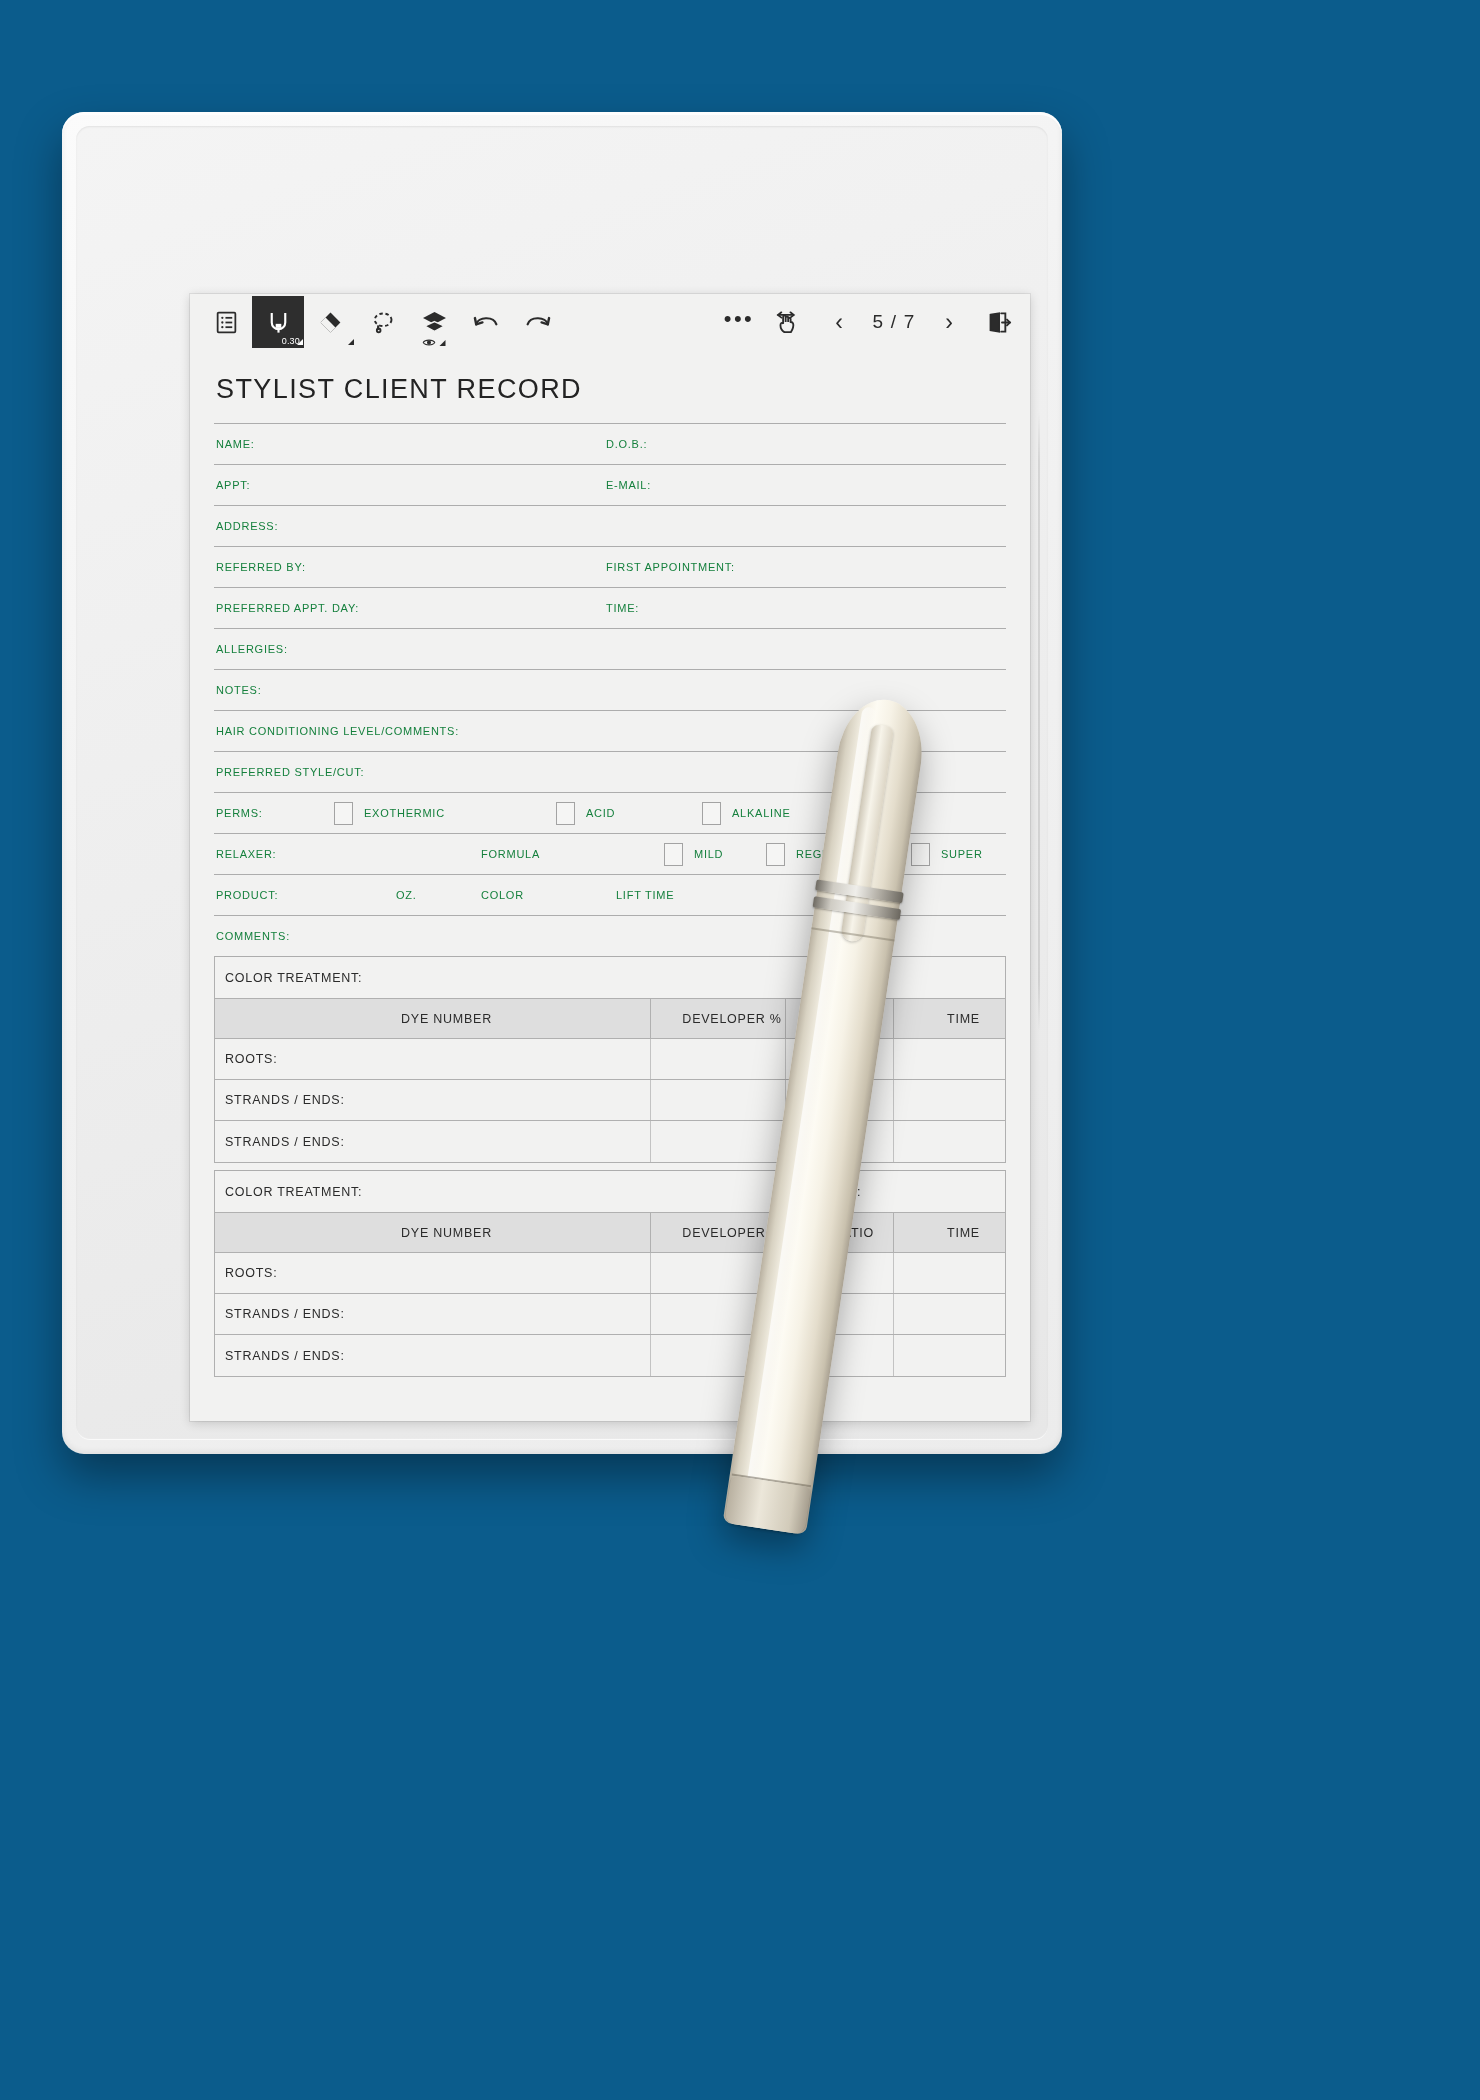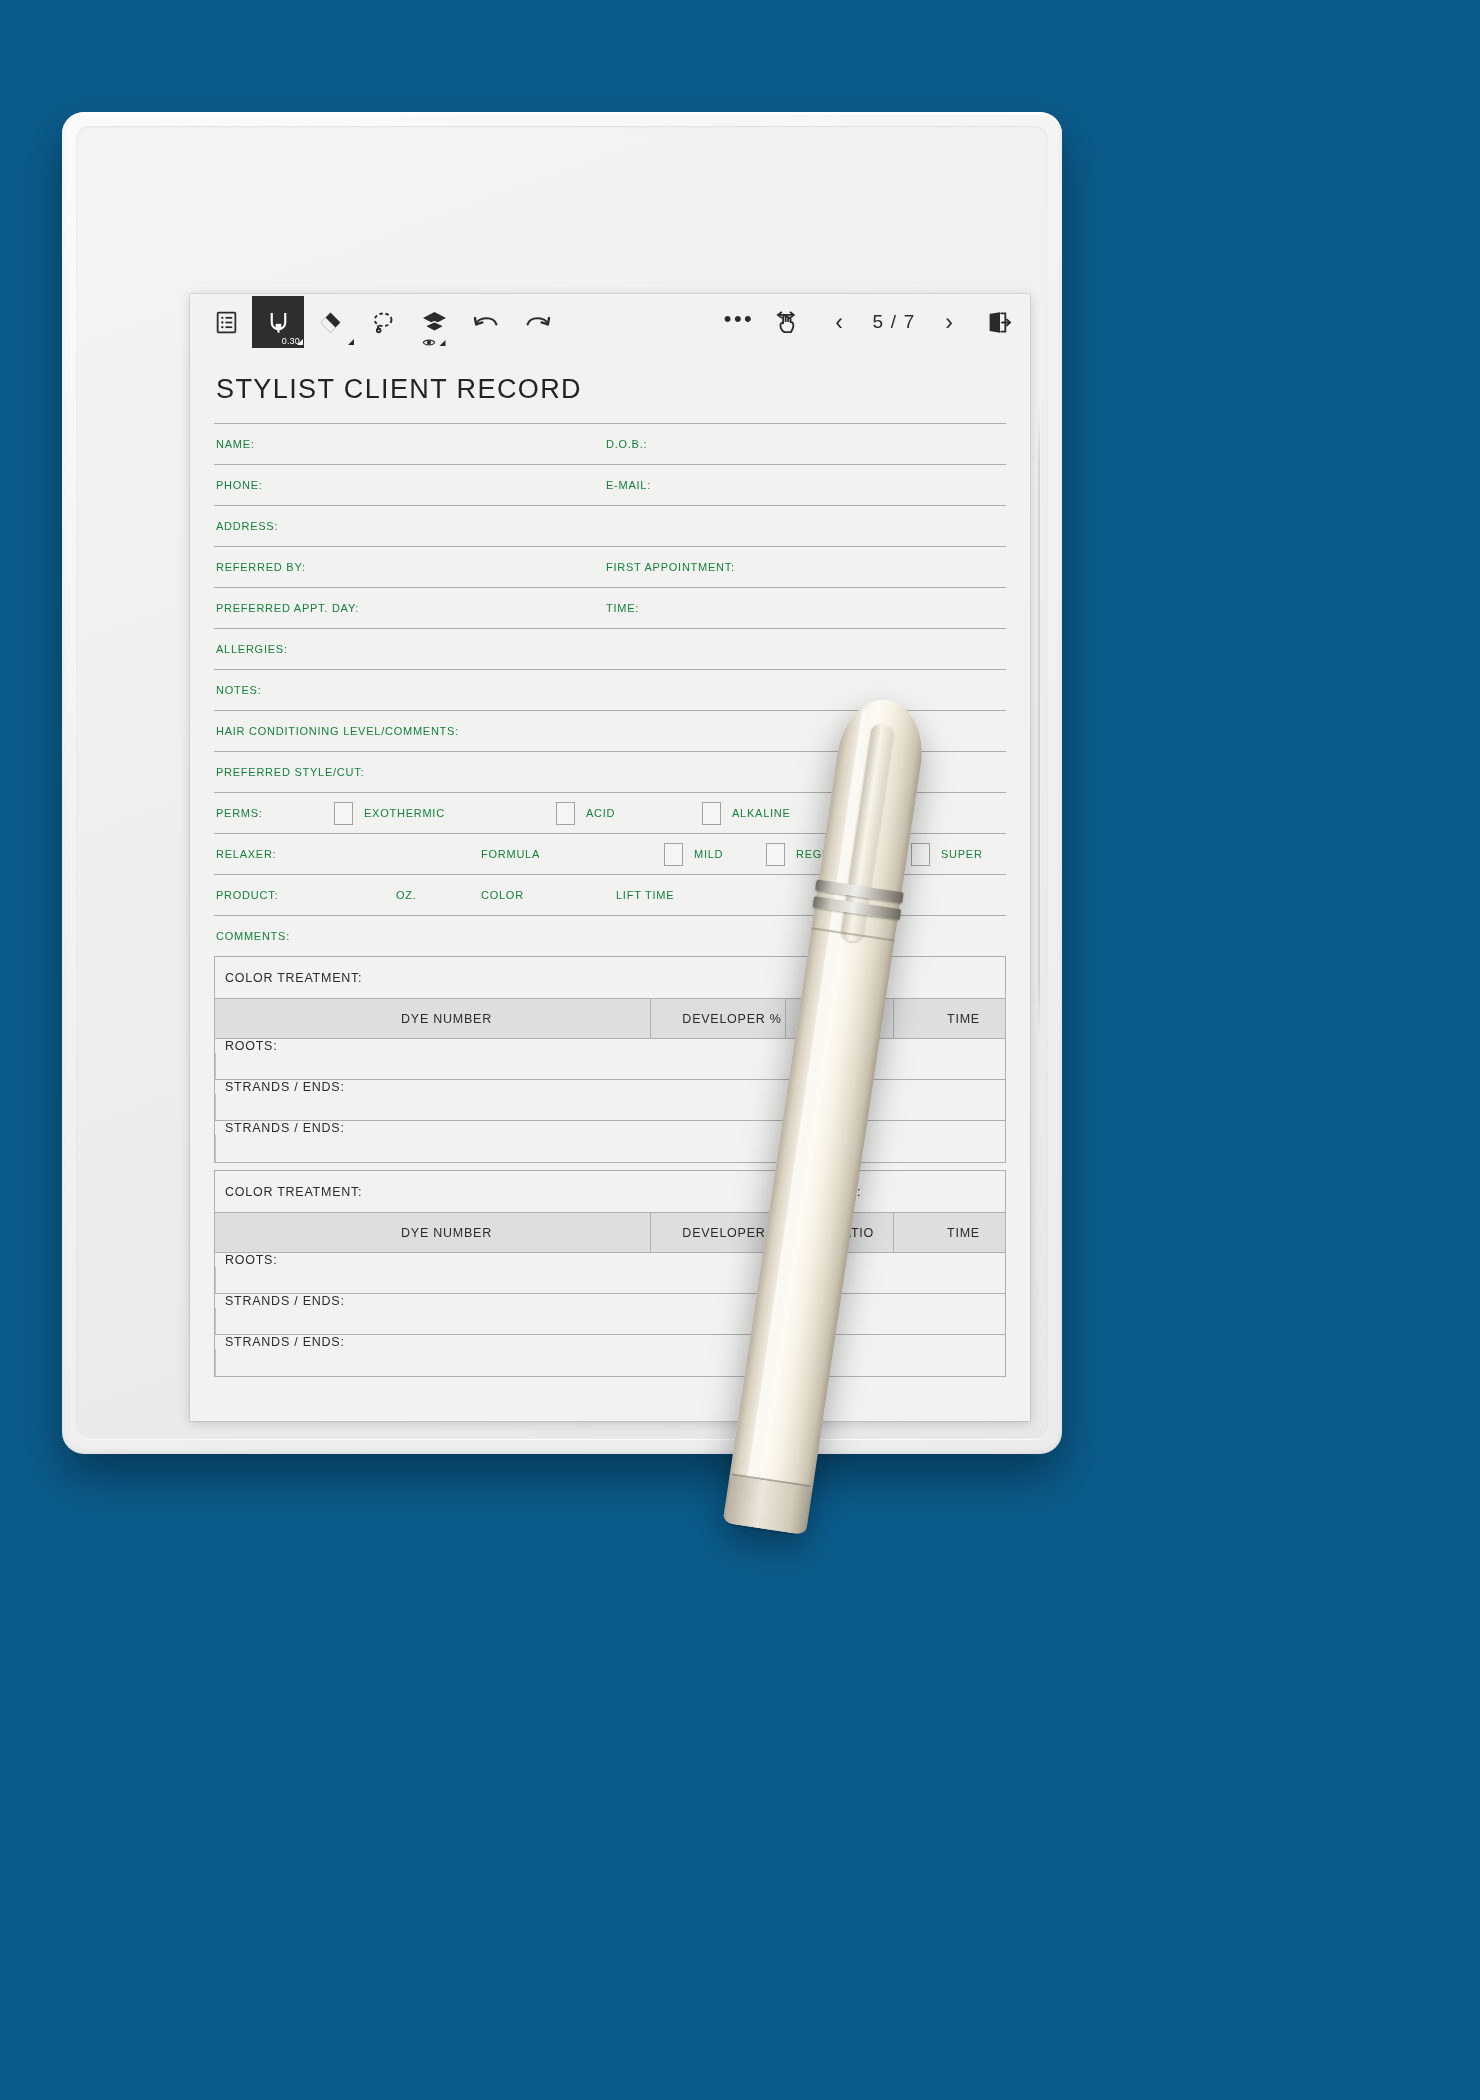--- a/index.html
+++ b/index.html
@@ -191,21 +191,20 @@
     font-size: 12.5px;
     letter-spacing: .75px;
   }
   .ct-cols .cell { display: flex; align-items: center; justify-content: center; padding-left: 28px; }
   .ct-row {
     display: flex;
     height: 41px;
     border-bottom: 1px solid #b0b0b0;
     font-size: 12.5px;
     letter-spacing: .75px;
-    flex-direction: column;
   }
   .ct-row:last-child { border-bottom: none; }
   .ct-row .cell { display: flex; align-items: center; }
   .c-dye   { width: 435px; justify-content: center; }
   .c-dev   { width: 135px; border-left: 1px solid #b0b0b0; justify-content: center; }
   .c-ratio { width: 108px; border-left: 1px solid #b0b0b0; justify-content: center; }
   .c-time  { flex: 1;      border-left: 1px solid #b0b0b0; justify-content: center; }
   .ct-row .c-dye { justify-content: flex-start; padding-left: 10px; }
   .ct-row .c-dev, .ct-row .c-ratio, .ct-row .c-time { border-left: 1px solid #c3c3c3; }
   .gap { height: 7px; }
@@ -397,21 +396,21 @@
 
       <div class="frow">
           <div class="rel">
         <span class="lbl">NAME:</span>
         <span class="lbl c2">D.O.B.:</span>
       </div>
         </div>
 
       <div class="frow">
           <div class="rel">
-        <span class="lbl">PHONE:</span>
+        <span class="lbl">APPT:</span>
         <span class="lbl c2">E-MAIL:</span>
       </div>
         </div>
 
       <div class="frow">
           <div class="rel">
         <span class="lbl">ADDRESS:</span>
       </div>
         </div>
 

